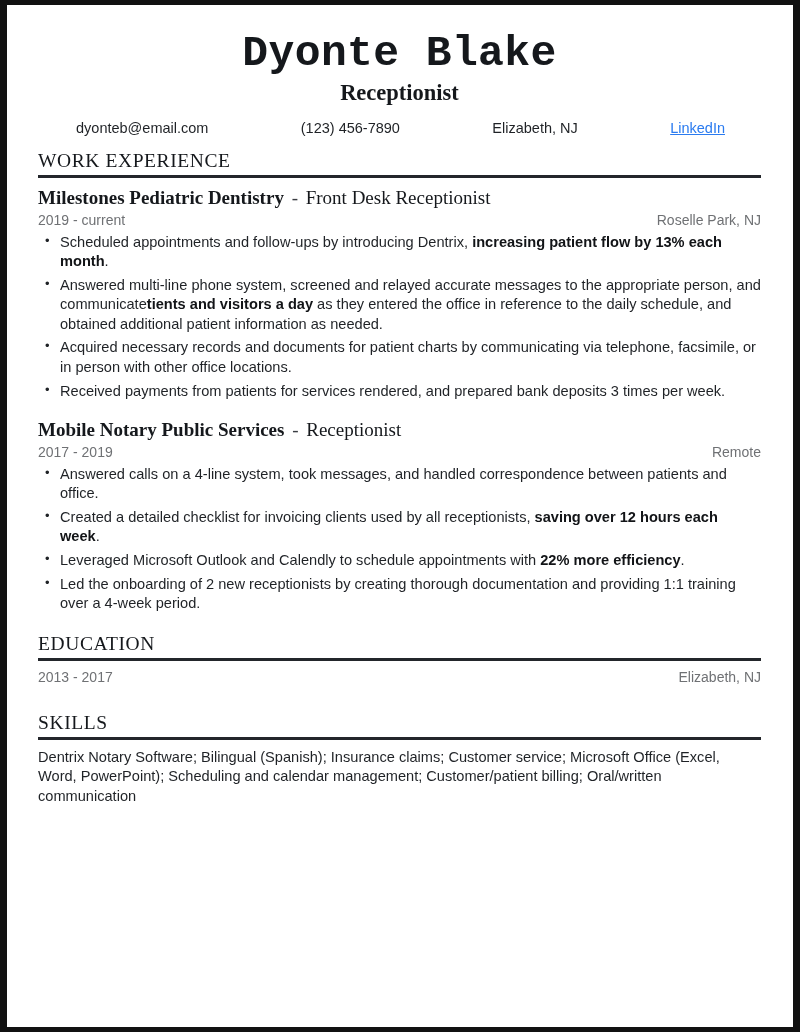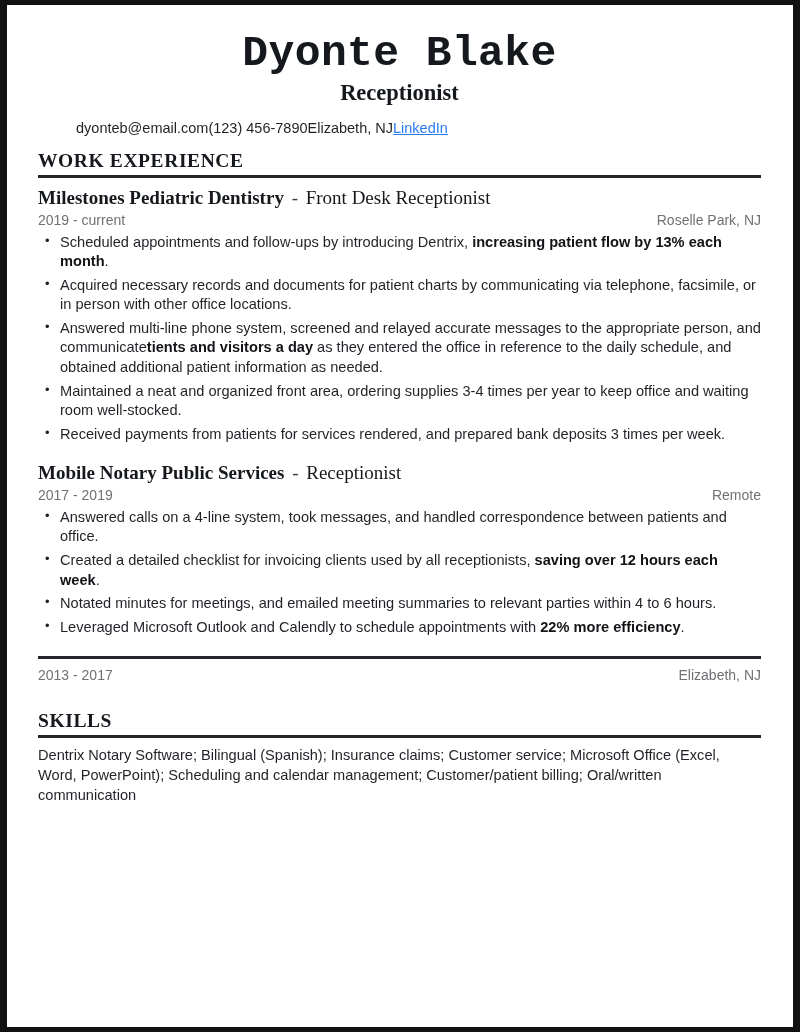--- a/index.html
+++ b/index.html
@@ -51,39 +51,39 @@
     font-family: "Liberation Serif", serif;
     font-weight: bold;
     font-size: 22.5px;
     line-height: 1.15;
     text-align: center;
     color: #15181c;
     margin: 0 0 14px 0;
   }
   .contact-row {
     display: flex;
-    justify-content: flex-start;
+    justify-content: space-between;
     align-items: baseline;
     padding: 0 36px 0 38px;
     font-size: 14.5px;
     color: #1f2226;
     margin-bottom: 14px;
   }
   .contact-row .c-item { white-space: nowrap; }
   .contact-row .c-link {
     color: #2a7bf0;
     text-decoration: underline;
     white-space: nowrap;
   }
 
   
   .section { margin-top: 2px; }
   .section-title {
     font-family: "Liberation Serif", serif;
-    font-weight: bold;
+    font-weight: normal;
     font-size: 19.5px;
     letter-spacing: 0.6px;
     color: #15181c;
     margin: 0 0 3px 0;
   }
   .section-rule {
     height: 0;
     border-top: 3px solid #23262b;
     margin: 0 0 8px 0;
   }
@@ -164,46 +164,46 @@
       <div class="section-rule"></div>
       <div id="work-entries">
           <div class="entry">
             <div class="entry-head"><span class="entry-org">Milestones Pediatric Dentistry</span><span class="entry-dash"> - </span><span class="entry-title">Front Desk Receptionist</span></div>
             <div class="entry-meta">
               <span>2019 - current</span>
               <span>Roselle Park, NJ</span>
             </div>
             <ul class="bullets">
               <li>Scheduled appointments and follow-ups by introducing Dentrix, <b>increasing patient flow by 13% each month</b>.</li>
+              <li>Answered multi-line phone system, screened and relayed accurate messages to the appropriate person, and communicate<b>tients and visitors a day</b> as they entered the office in reference to the daily schedule, and obtained additional patient information as needed.</li>
               <li>Acquired necessary records and documents for patient charts by communicating via telephone, facsimile, or in person with other office locations.</li>
-              <li>Answered multi-line phone system, screened and relayed accurate messages to the appropriate person, and communicate<b>tients and visitors a day</b> as they entered the office in reference to the daily schedule, and obtained additional patient information as needed.</li>
-              <li>Maintained a neat and organized front area, ordering supplies 3-4 times per year to keep office and waiting room well-stocked.</li>
               <li>Received payments from patients for services rendered, and prepared bank deposits 3 times per week.</li>
             </ul>
           </div>
           <div class="gap-md"></div>
           <div class="entry">
             <div class="entry-head"><span class="entry-org">Mobile Notary Public Services</span><span class="entry-dash"> - </span><span class="entry-title">Receptionist</span></div>
             <div class="entry-meta">
               <span>2017 - 2019</span>
               <span>Remote</span>
             </div>
             <ul class="bullets">
               <li>Answered calls on a 4-line system, took messages, and handled correspondence between patients and office.</li>
               <li>Created a detailed checklist for invoicing clients used by all receptionists, <b>saving over 12 hours each week</b>.</li>
-              <li>Notated minutes for meetings, and emailed meeting summaries to relevant parties within 4 to 6 hours.</li>
               <li>Leveraged Microsoft Outlook and Calendly to schedule appointments with <b>22% more efficiency</b>.</li>
+              <li>Led the onboarding of 2 new receptionists by creating thorough documentation and providing 1:1 training over a 4-week period.</li>
             </ul>
           </div>
         </div>
     </div>
 
     <div class="gap-md"></div>
 
     <div class="section">
+      <div class="section-title">EDUCATION</div>
       <div class="section-rule"></div>
       <div id="education-entries">
           <div class="entry">
             <div class="entry-meta">
               <span>2013 - 2017</span>
               <span>Elizabeth, NJ</span>
             </div>
           </div>
         </div>
     </div>

